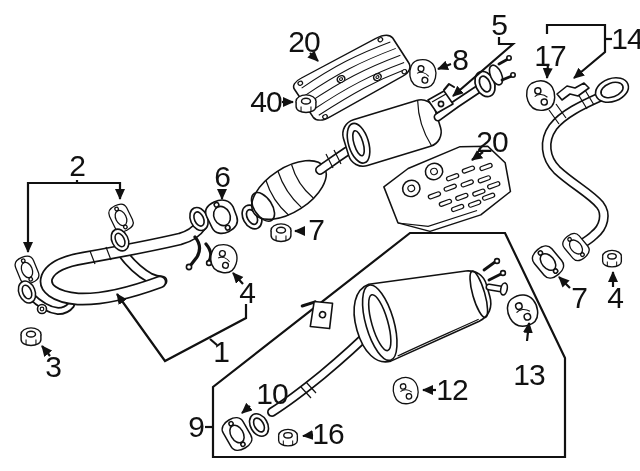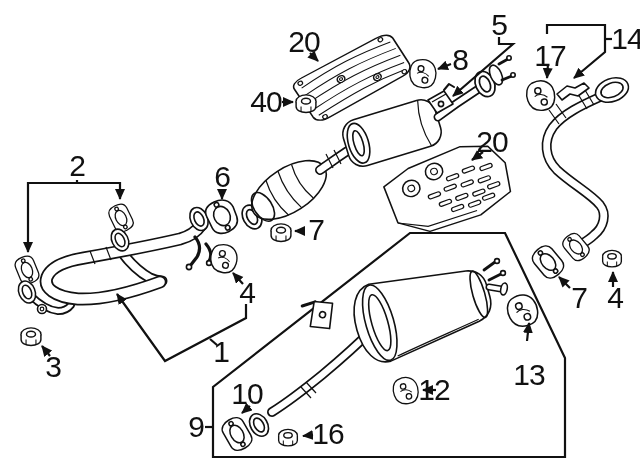--- a/index.html
+++ b/index.html
@@ -281,23 +281,23 @@
 
 <div class="co" style="left:221px;top:352px">1</div>
 <div class="co" style="left:77px;top:166px">2</div>
 <div class="co" style="left:53px;top:367px">3</div>
 <div class="co" style="left:247px;top:293px">4</div>
 <div class="co" style="left:499px;top:25px">5</div>
 <div class="co" style="left:222px;top:177px">6</div>
 <div class="co" style="left:316px;top:230px">7</div>
 <div class="co" style="left:460px;top:60px">8</div>
 <div class="co" style="left:196px;top:427px">9</div>
-<div class="co" style="left:247px;top:394px">10</div>
+<div class="co" style="left:272px;top:394px">10</div>
 <div class="co" style="left:328px;top:434px">16</div>
-<div class="co" style="left:434px;top:390px">12</div>
+<div class="co" style="left:452px;top:390px">12</div>
 <div class="co" style="left:529px;top:375px">13</div>
 <div class="co" style="left:627px;top:39px">14</div>
 <div class="co" style="left:579px;top:298px">7</div>
 <div class="co" style="left:615px;top:298px">4</div>
 <div class="co" style="left:550px;top:56px">17</div>
 <div class="co" style="left:304px;top:42px">20</div>
 <div class="co" style="left:492px;top:142px">20</div>
 <div class="co" style="left:266px;top:102px">40</div>
 
 </div>

